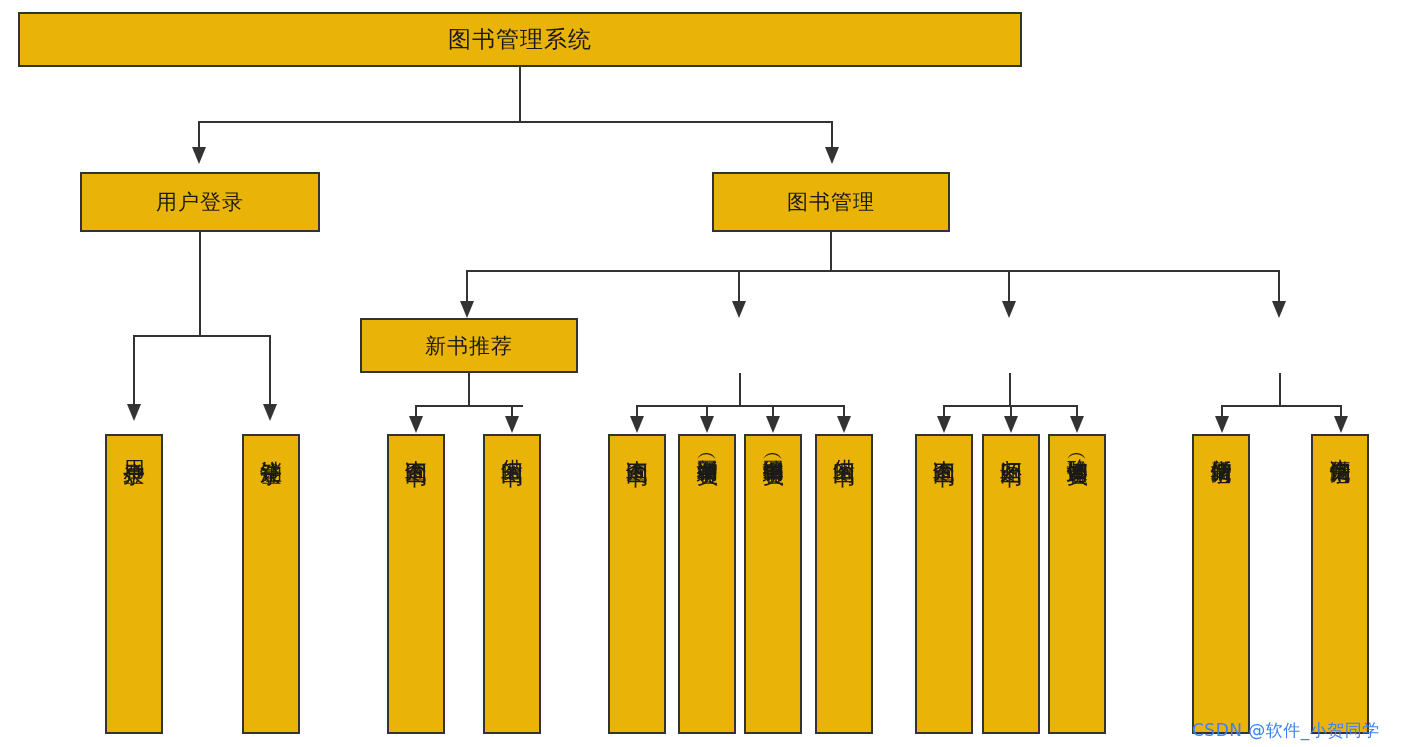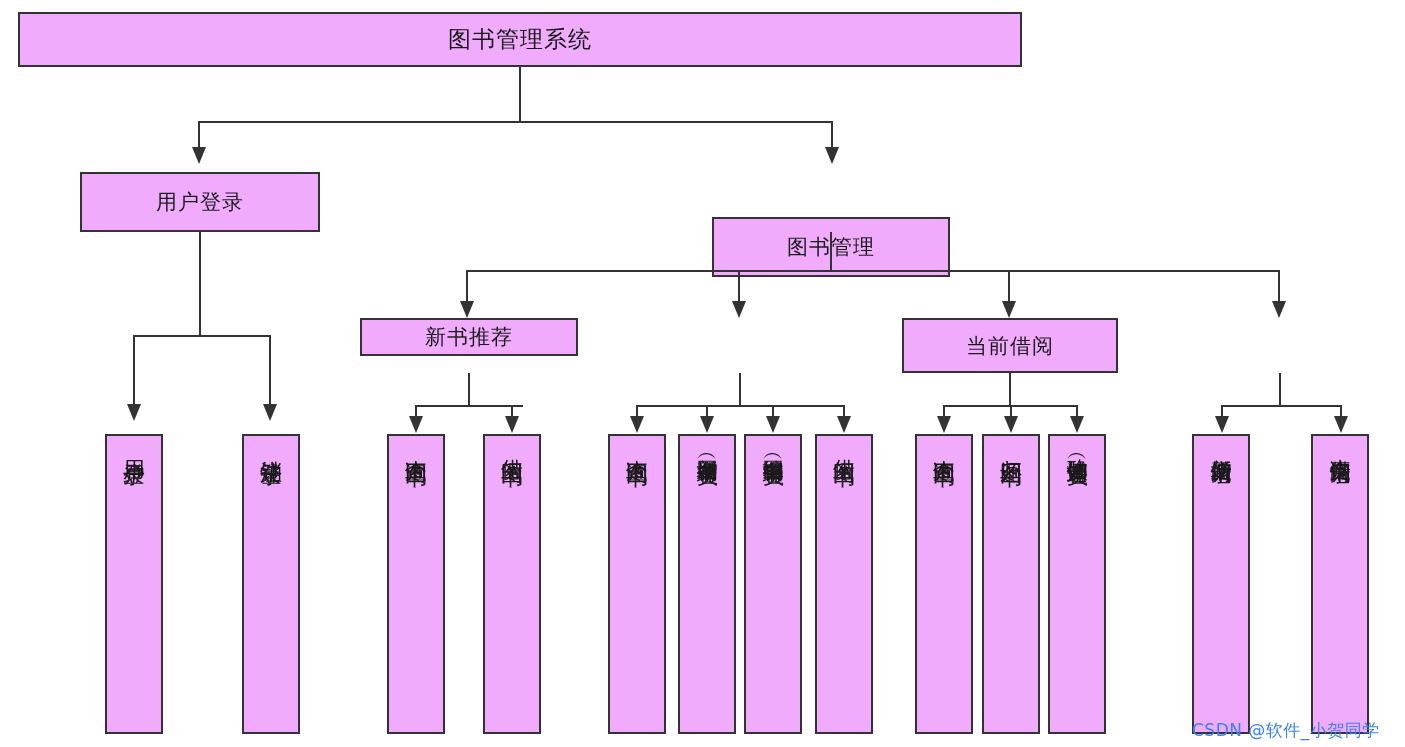--- a/index.html
+++ b/index.html
@@ -14,21 +14,21 @@
     position: relative;
     width: 1405px;
     height: 747px;
     background: #ffffff;
     overflow: hidden;
   }
   .node {
     position: absolute;
     box-sizing: border-box;
     border: 2px solid #333333;
-    background: #f0abfc;
+    background: #eab308;
     display: flex;
     align-items: center;
     justify-content: center;
     color: #1a1a1a;
   }
   .node-label {
     display: block;
     text-align: center;
     white-space: nowrap;
     color: #1a1a1a;
@@ -101,21 +101,21 @@
   <div class="conn v" style="left:519px; top:67px; width:2px; height:55px;"></div>
   <div class="conn h" style="left:198px; top:121px; width:635px; height:2px;"></div>
   <div class="conn v" style="left:198px; top:121px; width:2px; height:28px;"></div>
   <div class="arrow" style="left:192px; top:147px;"></div>
   <div class="conn v" style="left:831px; top:121px; width:2px; height:28px;"></div>
   <div class="arrow" style="left:825px; top:147px;"></div>
 
   <div class="node lvl2" style="left:80px; top:172px; width:240px; height:60px;">
     <span class="node-label">用户登录</span>
   </div>
-  <div class="node lvl2" style="left:712px; top:172px; width:238px; height:60px;margin-top:45px;">
+  <div class="node lvl2" style="left:712px; top:172px; width:238px; height:60px;">
     <span class="node-label">图书管理</span>
   </div>
 
   <div class="conn v" style="left:199px; top:232px; width:2px; height:104px;"></div>
   <div class="conn h" style="left:133px; top:335px; width:138px; height:2px;"></div>
   <div class="conn v" style="left:133px; top:335px; width:2px; height:71px;"></div>
   <div class="arrow" style="left:127px; top:404px;"></div>
   <div class="conn v" style="left:269px; top:335px; width:2px; height:71px;"></div>
   <div class="arrow" style="left:263px; top:404px;"></div>
 
@@ -123,25 +123,22 @@
   <div class="conn h" style="left:466px; top:270px; width:814px; height:2px;"></div>
   <div class="conn v" style="left:466px; top:270px; width:2px; height:34px;"></div>
   <div class="arrow" style="left:460px; top:301px;"></div>
   <div class="conn v" style="left:738px; top:270px; width:2px; height:34px;"></div>
   <div class="arrow" style="left:732px; top:301px;"></div>
   <div class="conn v" style="left:1008px; top:270px; width:2px; height:34px;"></div>
   <div class="arrow" style="left:1002px; top:301px;"></div>
   <div class="conn v" style="left:1278px; top:270px; width:2px; height:34px;"></div>
   <div class="arrow" style="left:1272px; top:301px;"></div>
 
-  <div class="node lvl3" style="left:360px; top:318px; width:218px; height:38px;">
+  <div class="node lvl3" style="left:360px; top:318px; width:218px; height:55px;">
     <span class="node-label">新书推荐</span>
-  </div>
-  <div class="node lvl3" style="left:902px; top:318px; width:216px; height:55px;">
-    <span class="node-label">当前借阅</span>
   </div>
 
   <div class="conn v" style="left:468px; top:373px; width:2px; height:34px;"></div>
   <div class="conn h" style="left:415px; top:405px; width:108px; height:2px;"></div>
   <div class="conn v" style="left:415px; top:405px; width:2px; height:14px;"></div>
   <div class="arrow" style="left:409px; top:416px;"></div>
   <div class="conn v" style="left:511px; top:405px; width:2px; height:14px;"></div>
   <div class="arrow" style="left:505px; top:416px;"></div>
 
   <div class="conn v" style="left:739px; top:373px; width:2px; height:34px;"></div>

